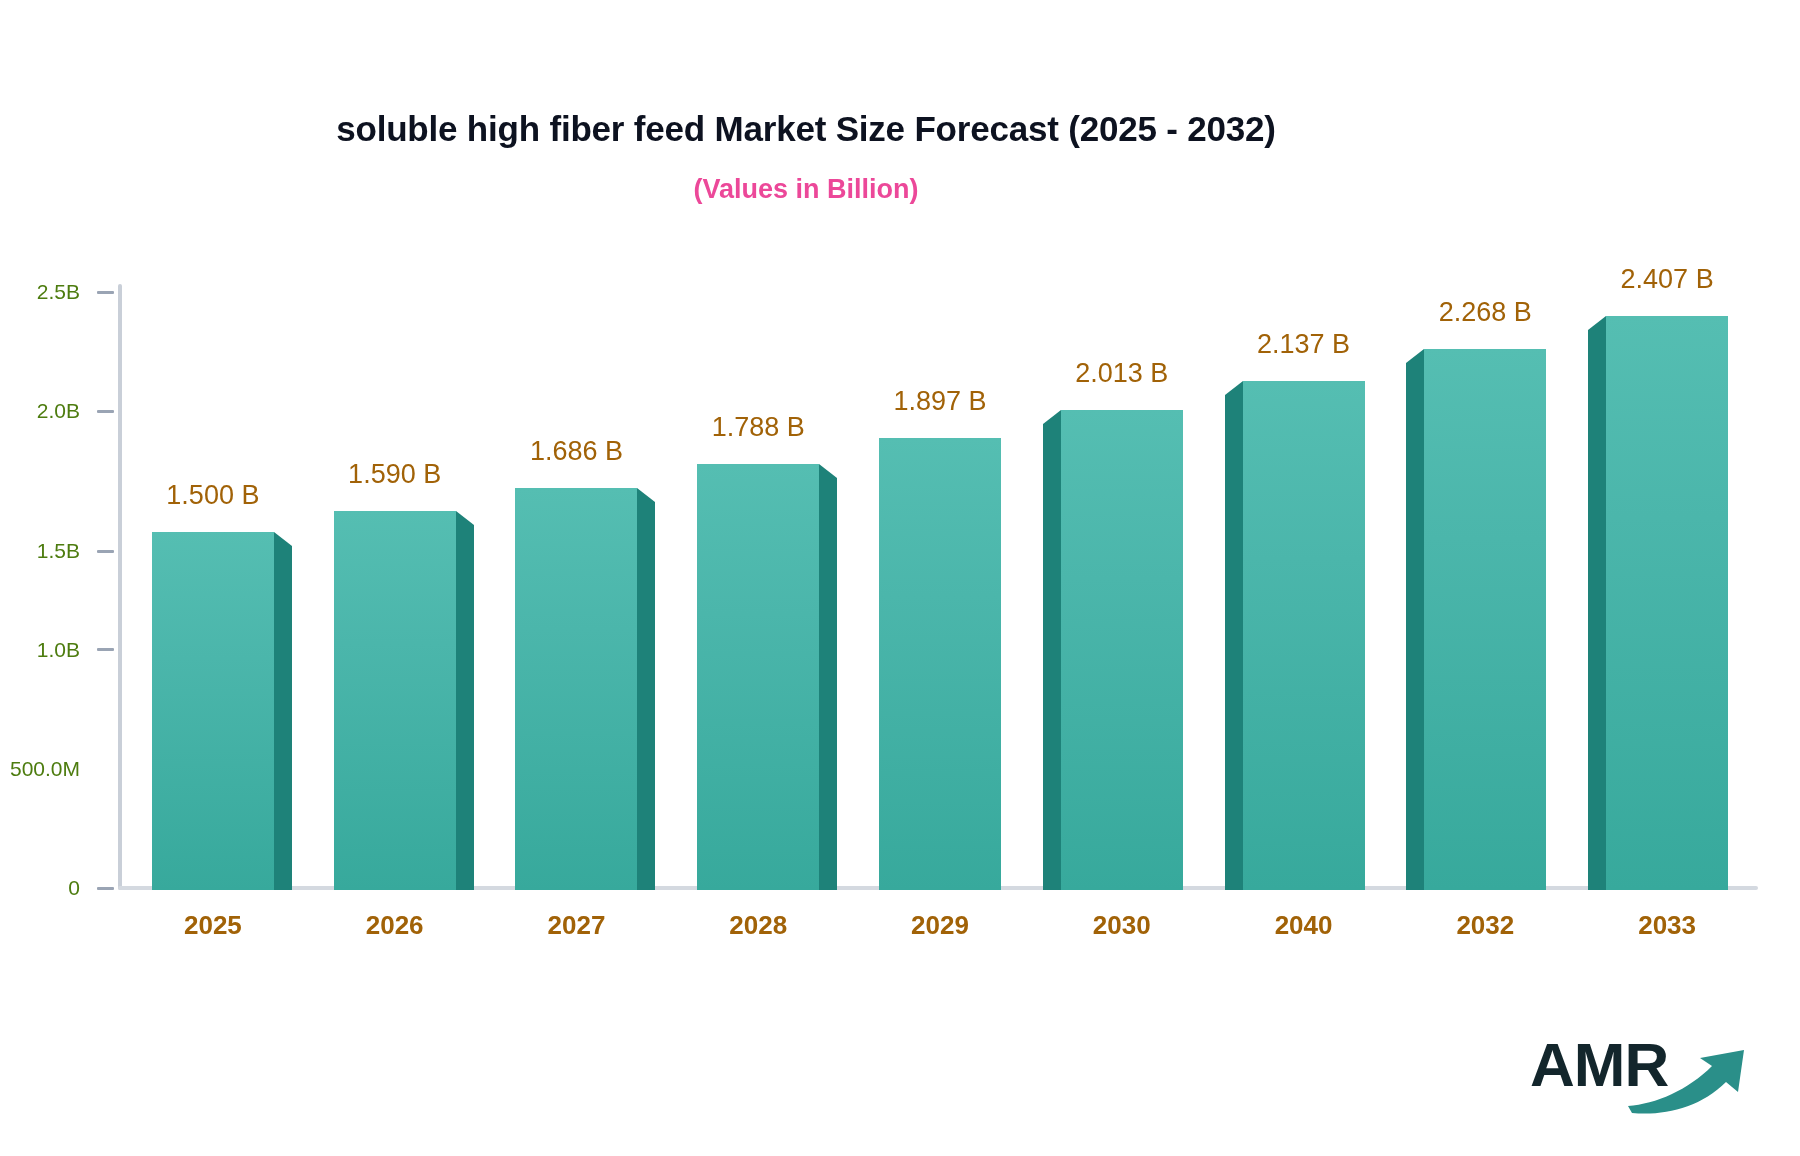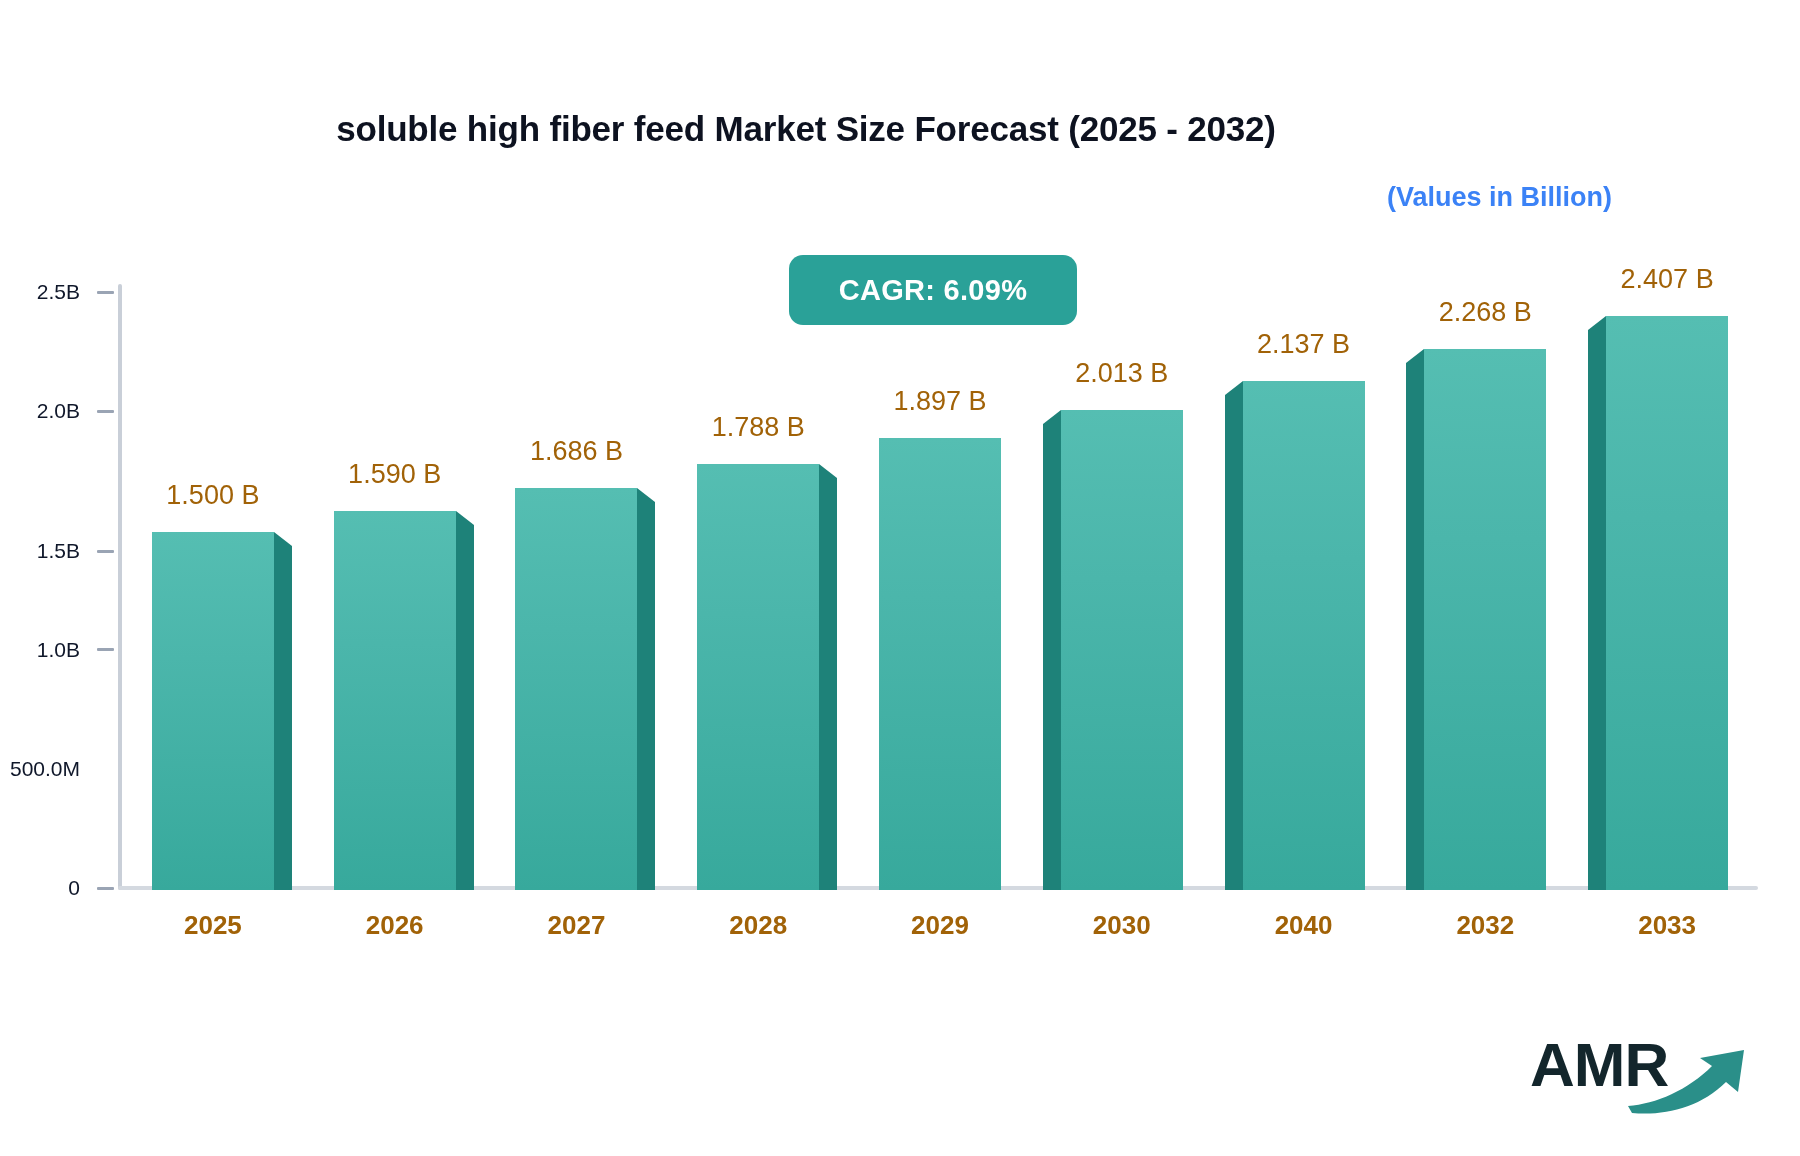--- a/index.html
+++ b/index.html
@@ -31,26 +31,25 @@
   }
   .chart-title {
     font-size: 35px;
     font-weight: bold;
     color: #0d1220;
     letter-spacing: -0.2px;
     line-height: 1.18;
     white-space: nowrap;
   }
   .chart-subtitle {
-    margin-top: 32px;
+    margin-top: 24px;
     font-size: 27px;
     font-weight: bold;
-    color: #3b82f6;
+    color: #ec4899;
     line-height: 1.2;
-    text-align: right;
   }
 
   
   .cagr-badge {
     position: absolute;
     top: 255px;
     left: 789px;
     width: 288px;
     height: 70px;
     background: #2aa198;
@@ -92,21 +91,21 @@
     position: absolute;
     right: 0;
     height: 24px;
     display: flex;
     align-items: center;
     justify-content: flex-end;
     white-space: nowrap;
   }
   .y-tick-label {
     font-size: 21px;
-    color: #0f172a;
+    color: #4d7c0f;
     font-family: "Liberation Sans", "DejaVu Sans", sans-serif;
   }
   .y-tick-dash {
     display: inline-block;
     width: 17px;
     height: 3px;
     background: #9aa4b4;
     margin-left: 17px;
     border-radius: 1px;
   }
@@ -224,21 +223,20 @@
 </head>
 <body>
 
 <div id="chart-root">
 
   <div class="title-block">
     <div class="chart-title">soluble high fiber feed Market Size Forecast (2025 - 2032)</div>
     <div class="chart-subtitle">(Values in Billion)</div>
   </div>
 
-  <div class="cagr-badge">CAGR: 6.09%</div>
 
   <div class="y-axis-line"></div>
   <div class="x-axis-line"></div>
 
   <div class="y-axis-labels" id="y-axis-labels">
       <div class="y-tick" style="top: 876px;">
         <span class="y-tick-label">0</span>
         <span class="y-tick-dash"></span>
       </div>
       <div class="y-tick" style="top: 756.8px;">

